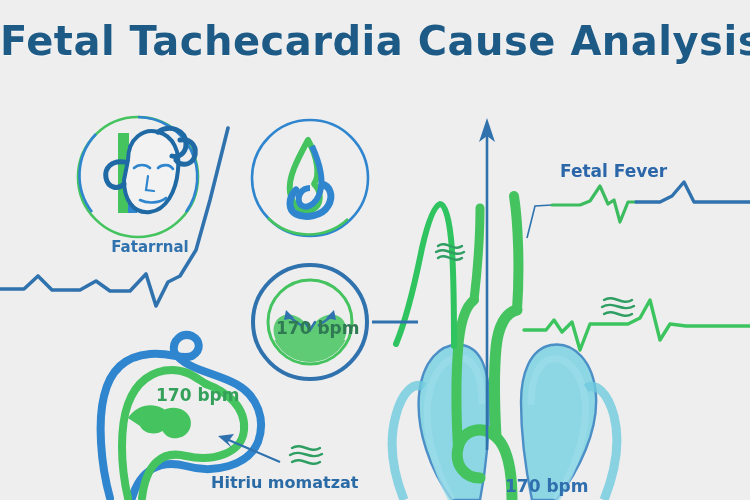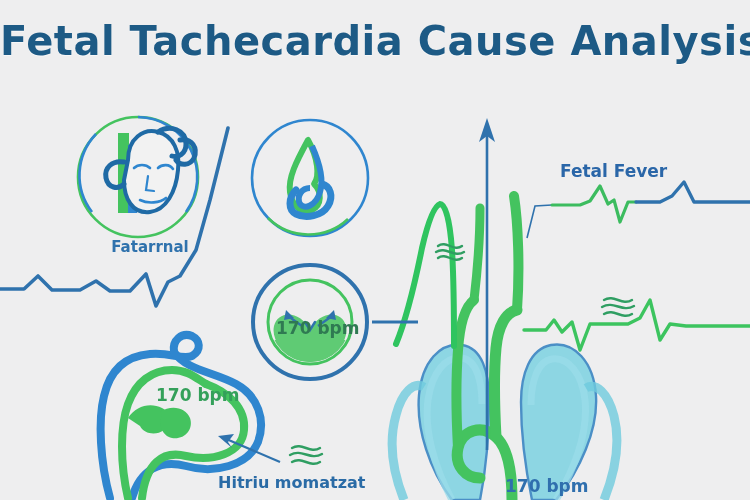--- a/index.html
+++ b/index.html
@@ -40,21 +40,21 @@
     left:30px;top:238px;width:240px;
     font-size:15px;
     color:#2f72ad;
   }
   .cap-fever{
     left:560px;top:160px;
     font-size:17px;
     color:#2a66a8;
   }
   .cap-hitriu{
-    left:218px;top:472px;width:200px;
+    left:211px;top:472px;width:200px;
     font-size:16px;
     text-align:left;
     color:#2a6ba6;
   }
 
   .bpm{
     position:absolute;
     font-family:"DejaVu Sans", sans-serif;
     font-weight:700;
     white-space:nowrap;

